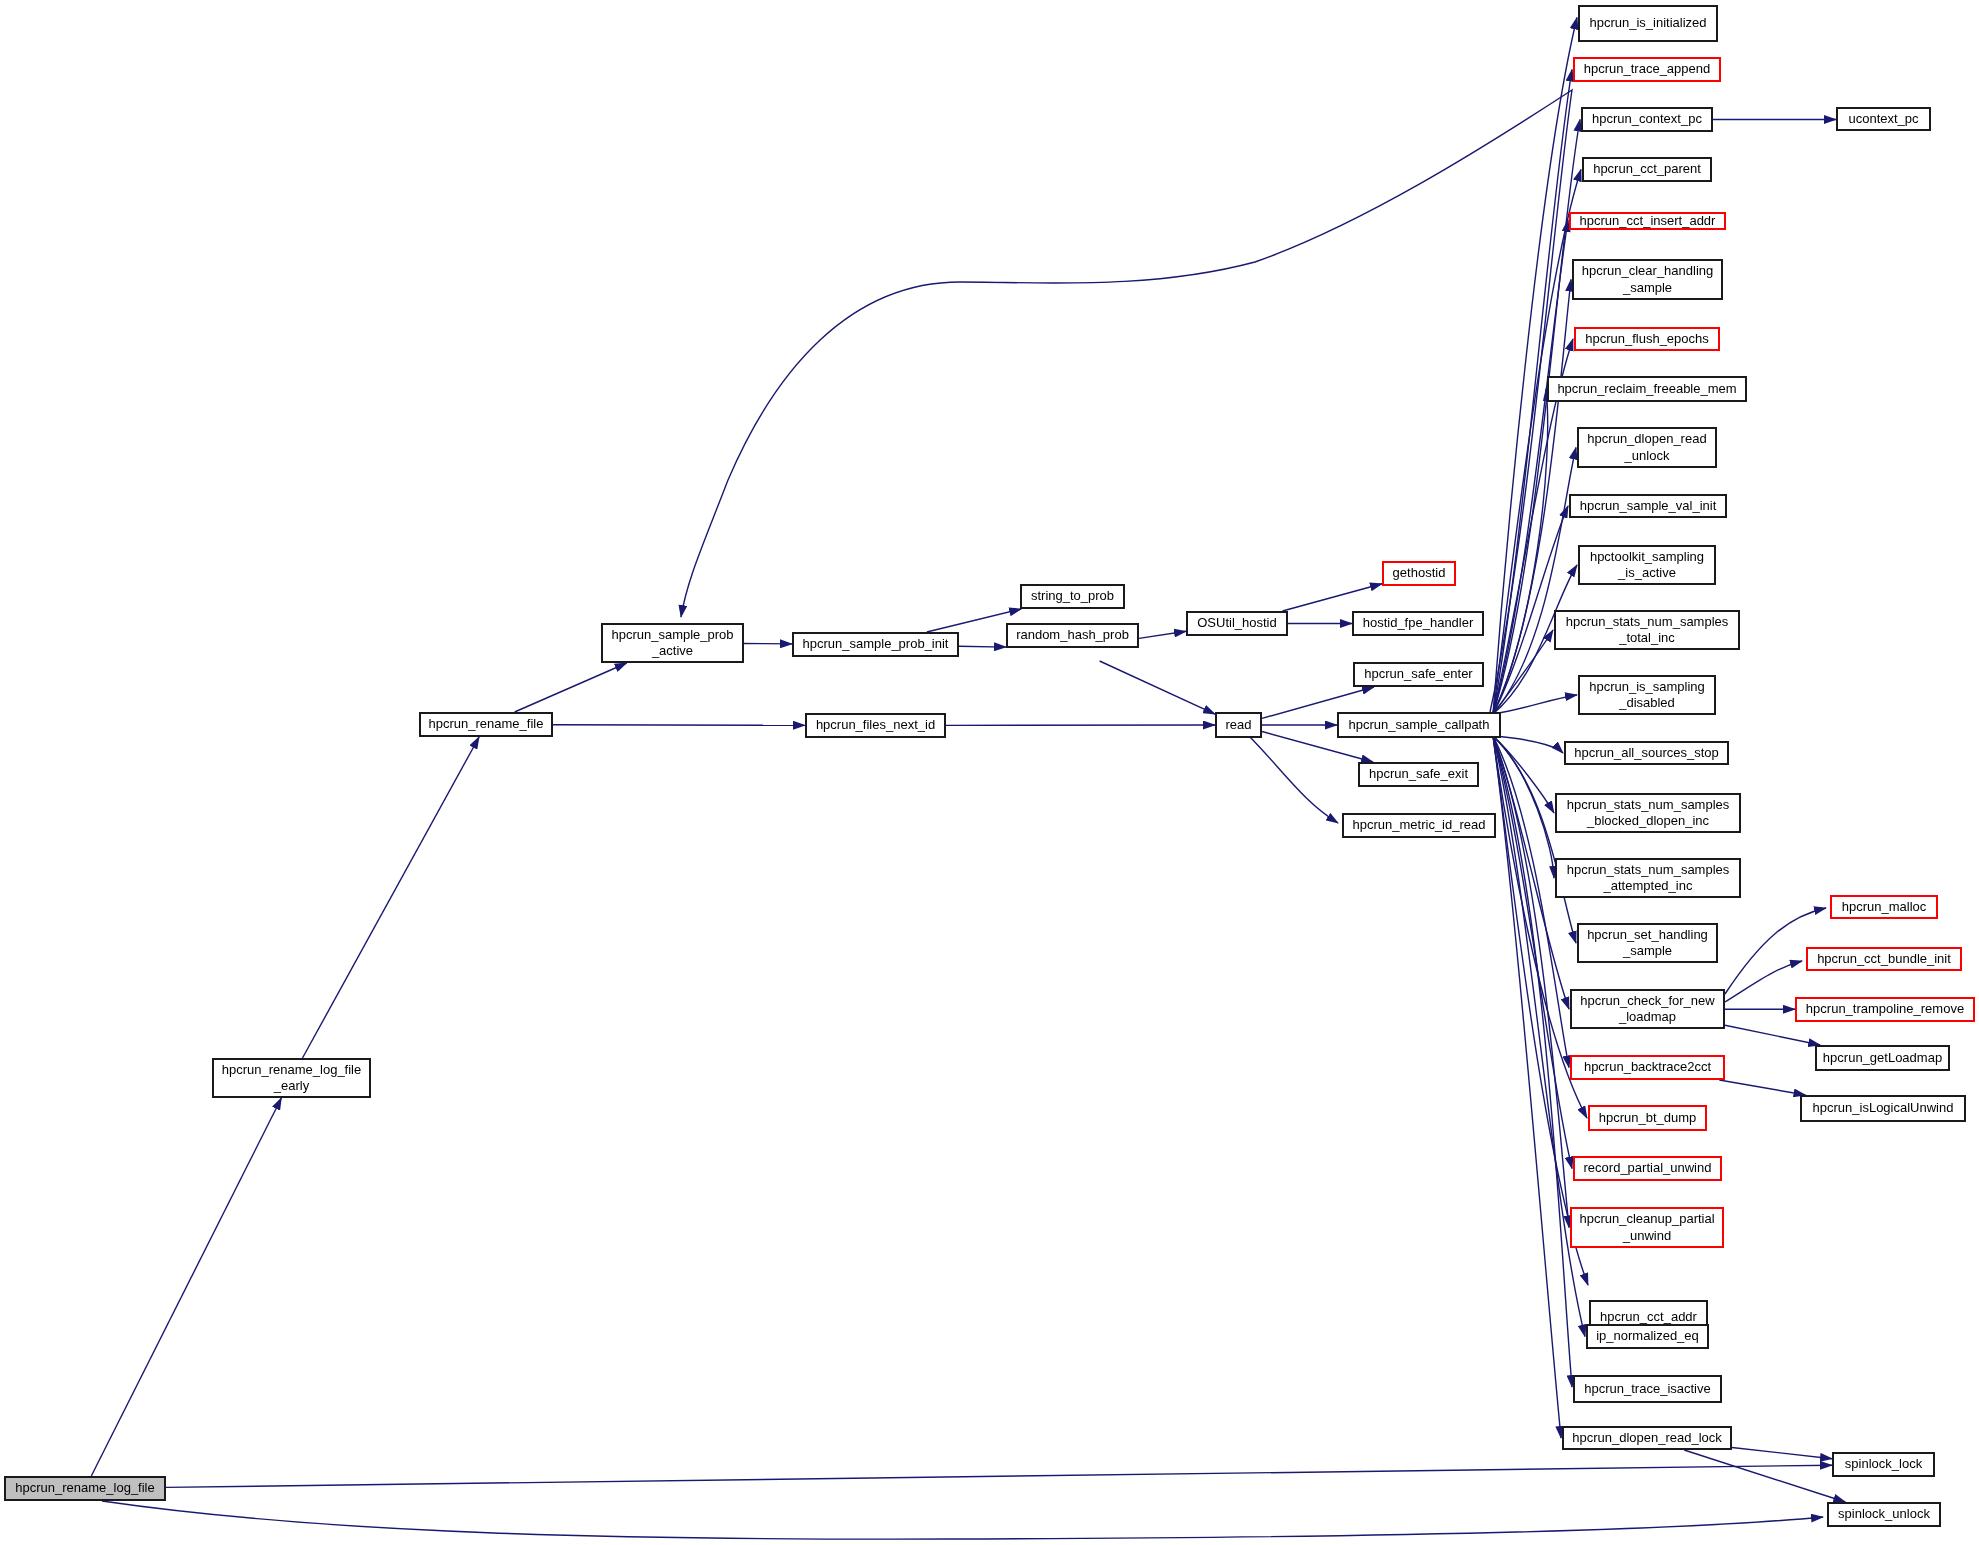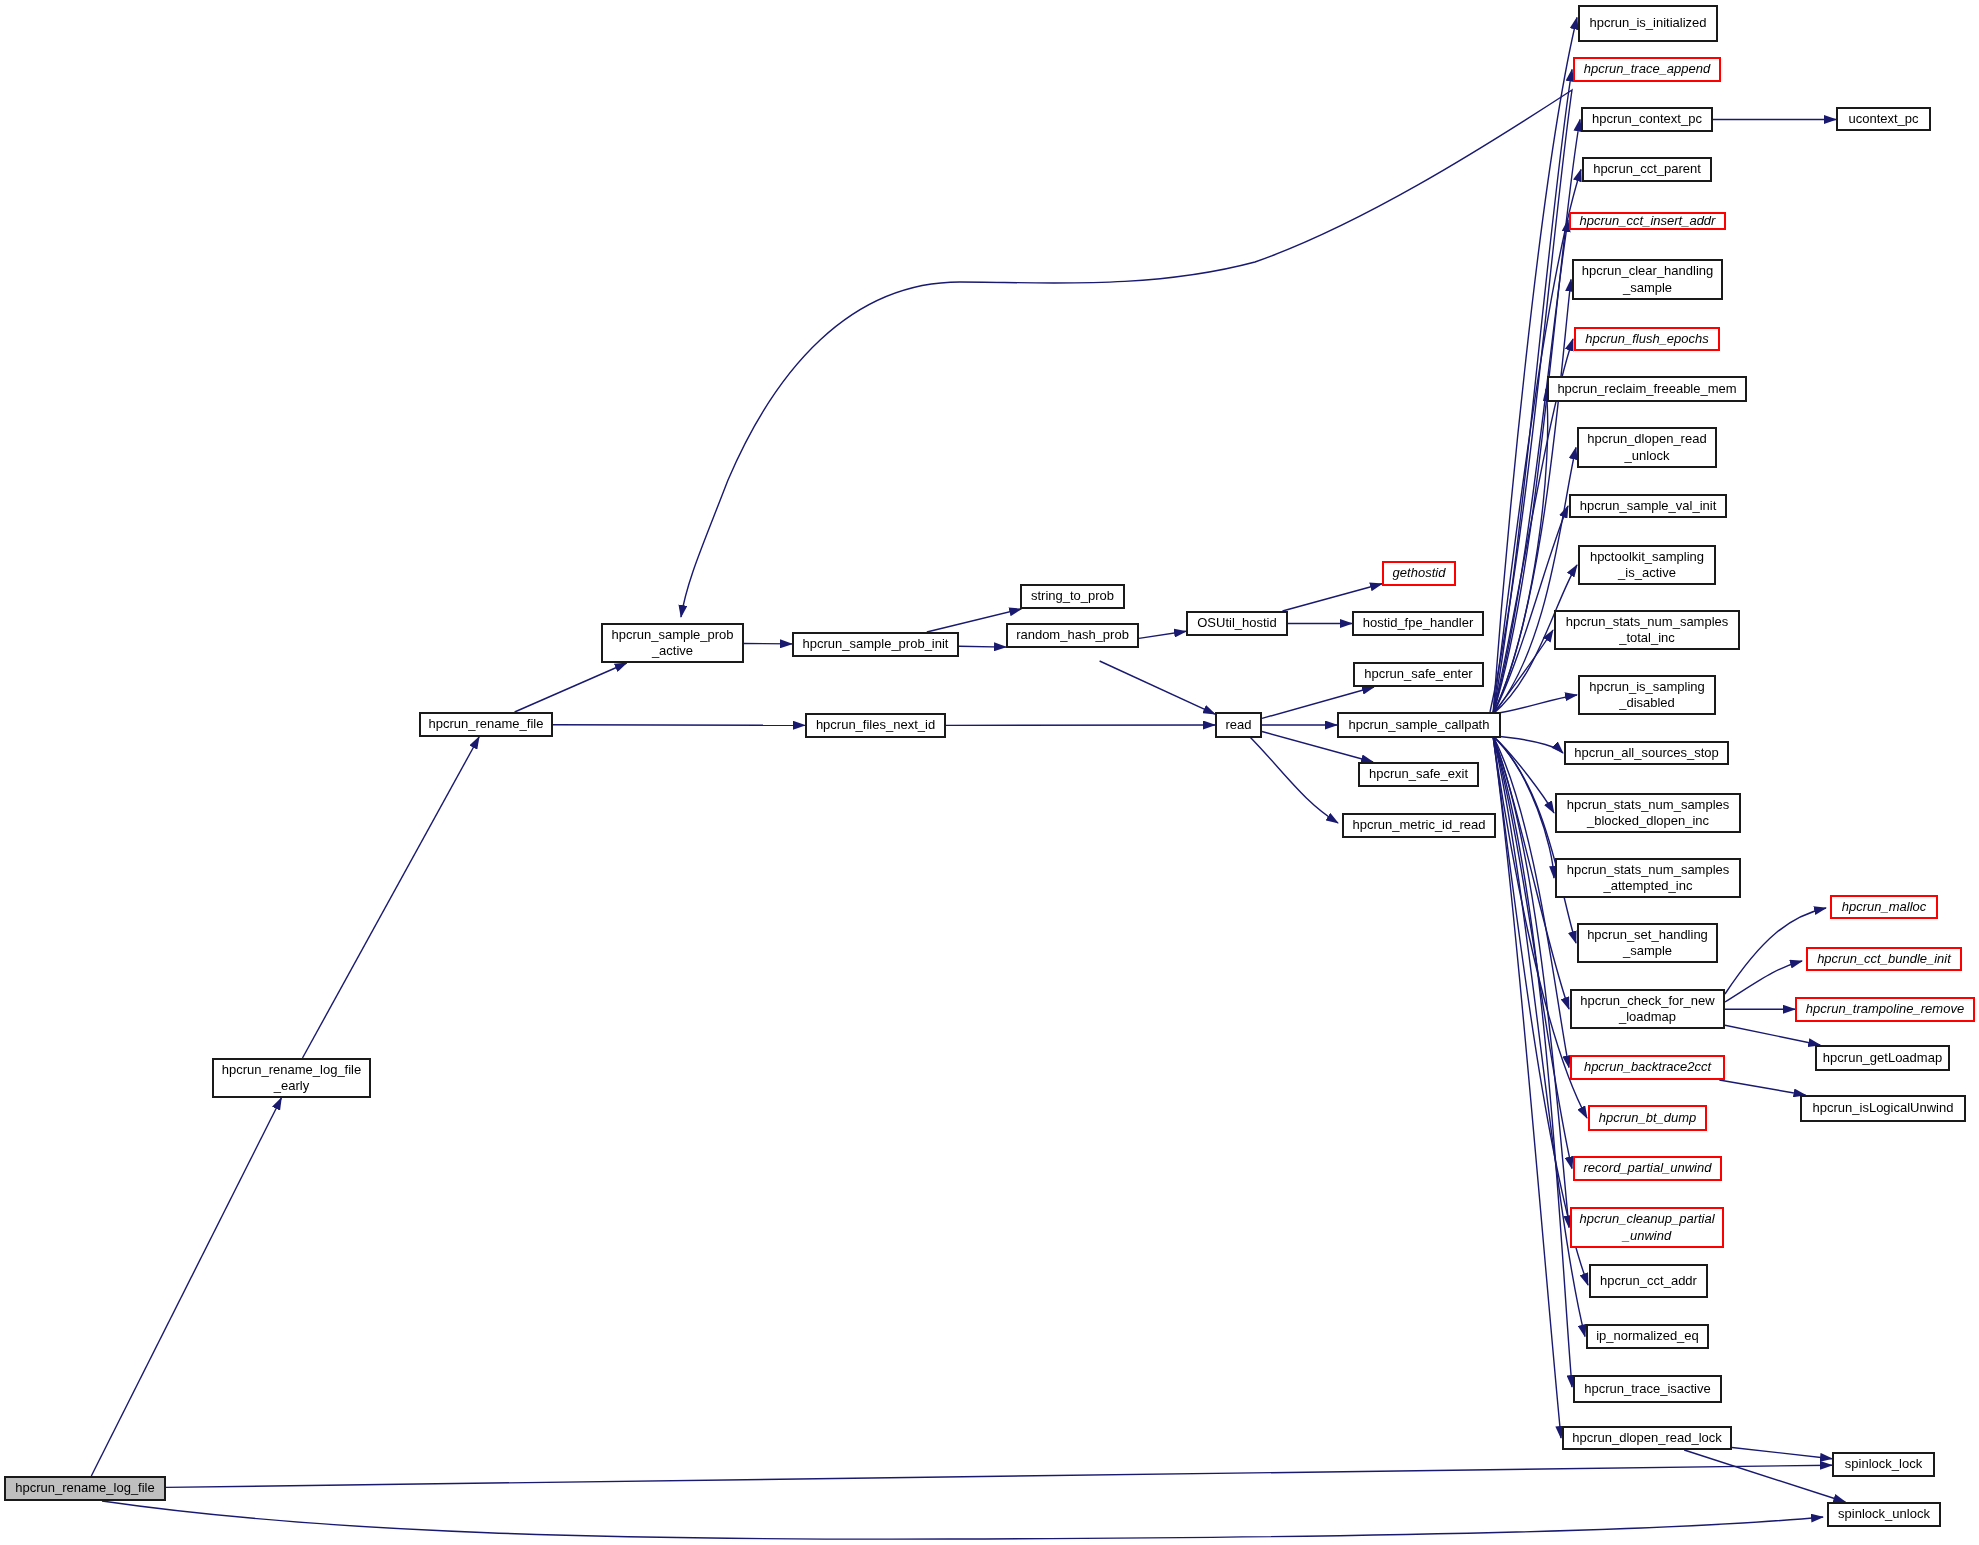--- a/index.html
+++ b/index.html
@@ -17,21 +17,21 @@
     display:flex;align-items:center;justify-content:center;
     text-align:center;
     white-space:pre-line;
     background:var(--node-fill,#ffffff);
     border:2px solid var(--node-border,#1a1a1a);
     color:var(--text,#000000);
     font-size:13px;line-height:1.25;
     z-index:2;
     cursor:pointer;
   }
-  .node.red{border-color:var(--node-border-special,#ff0000);font-style:italic;}
+  .node.red{border-color:var(--node-border-special,#ff0000);}
   .node.focus{background:var(--focus-fill,#bfbfbf);cursor:default;}
 </style>
 </head>
 <body>
 
 <div class="canvas">
 
   <svg id="edge-layer" width="1979" height="1545" xmlns="http://www.w3.org/2000/svg">
     <defs>
       <marker id="arrow" markerUnits="userSpaceOnUse" markerWidth="13" markerHeight="9" refX="12" refY="4.5" orient="auto">
@@ -143,20 +143,20 @@
   <div class="node red" style="left:1830px;top:895px;width:108px;height:24px">hpcrun_malloc</div>
   <div class="node red" style="left:1806px;top:947px;width:156px;height:24px">hpcrun_cct_bundle_init</div>
   <div class="node red" style="left:1795px;top:997px;width:180px;height:25px">hpcrun_trampoline_remove</div>
   <div class="node" style="left:1815px;top:1045px;width:135px;height:26px">hpcrun_getLoadmap</div>
   <div class="node red" style="left:1570px;top:1055px;width:155px;height:25px">hpcrun_backtrace2cct</div>
   <div class="node" style="left:1800px;top:1095px;width:166px;height:27px">hpcrun_isLogicalUnwind</div>
   <div class="node red" style="left:1588px;top:1105px;width:119px;height:26px">hpcrun_bt_dump</div>
   <div class="node red" style="left:1573px;top:1156px;width:149px;height:25px">record_partial_unwind</div>
   <div class="node red" style="left:1570px;top:1207px;width:154px;height:41px">hpcrun_cleanup_partial
 _unwind</div>
-  <div class="node" style="left:1589px;top:1264px;width:119px;height:34px">hpcrun_cct_addr</div>
+  <div class="node" style="left:1589px;top:1300px;width:119px;height:34px">hpcrun_cct_addr</div>
   <div class="node" style="left:1586px;top:1324px;width:123px;height:25px">ip_normalized_eq</div>
   <div class="node" style="left:1573px;top:1375px;width:149px;height:28px">hpcrun_trace_isactive</div>
   <div class="node" style="left:1562px;top:1426px;width:170px;height:24px">hpcrun_dlopen_read_lock</div>
   <div class="node" style="left:1832px;top:1452px;width:103px;height:25px">spinlock_lock</div>
   <div class="node" style="left:1827px;top:1502px;width:114px;height:25px">spinlock_unlock</div>
 
 </div>
 
 </body></html>

